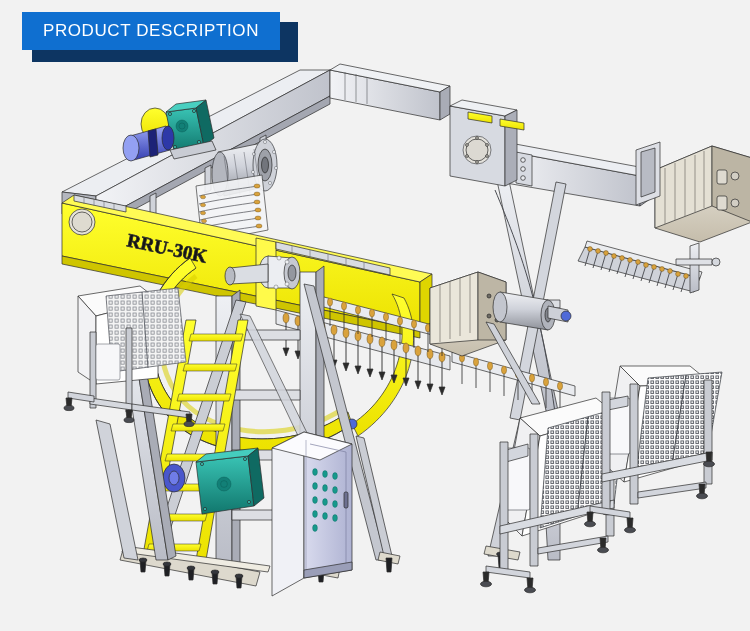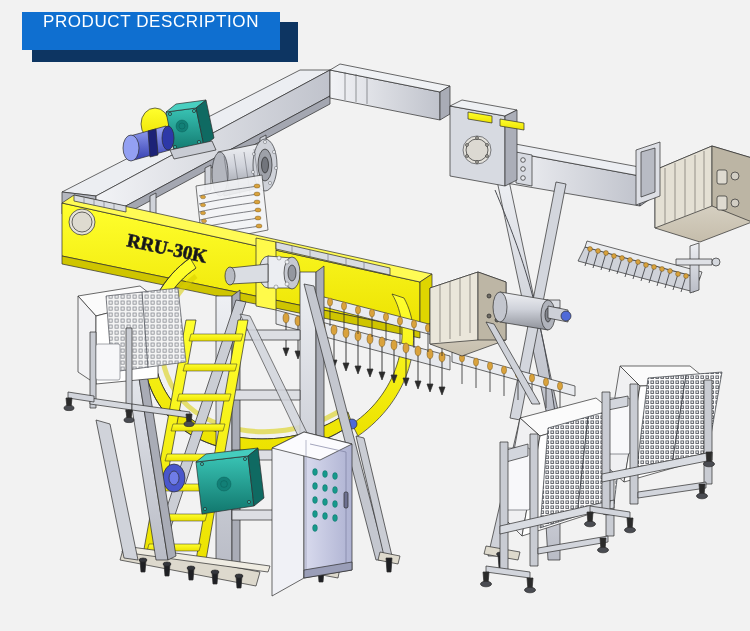--- a/index.html
+++ b/index.html
@@ -36,20 +36,21 @@
     background: #0d3562;
   }
   #banner-main {
     position: absolute;
     left: 0;
     top: 0;
     width: 258px;
     height: 38px;
     background: #0f6fd0;
     display: flex;
+    align-items: center;
     justify-content: center;
   }
   #banner-title {
     color: #ffffff;
     font-size: 17px;
     letter-spacing: 0.6px;
     white-space: nowrap;
     font-weight: 400;
     font-family: "Liberation Sans", sans-serif;
   }

